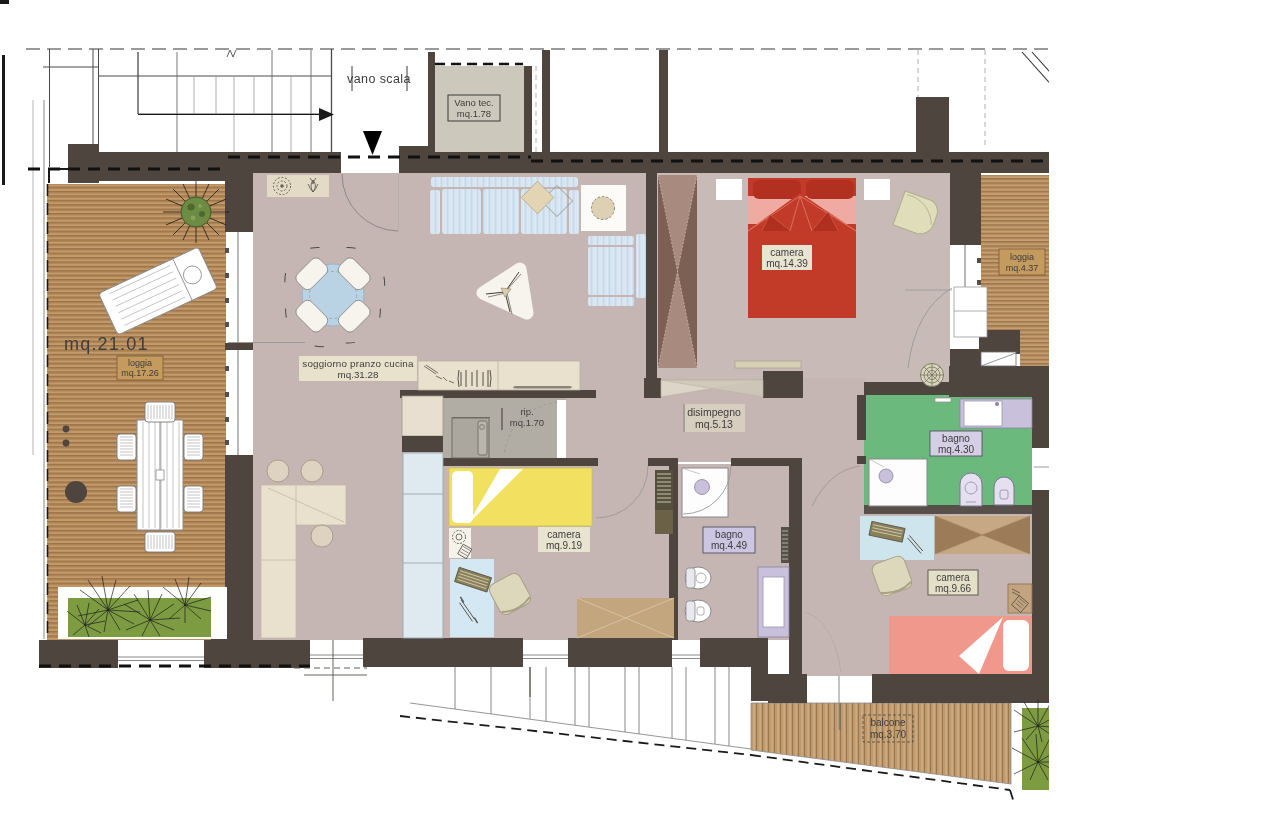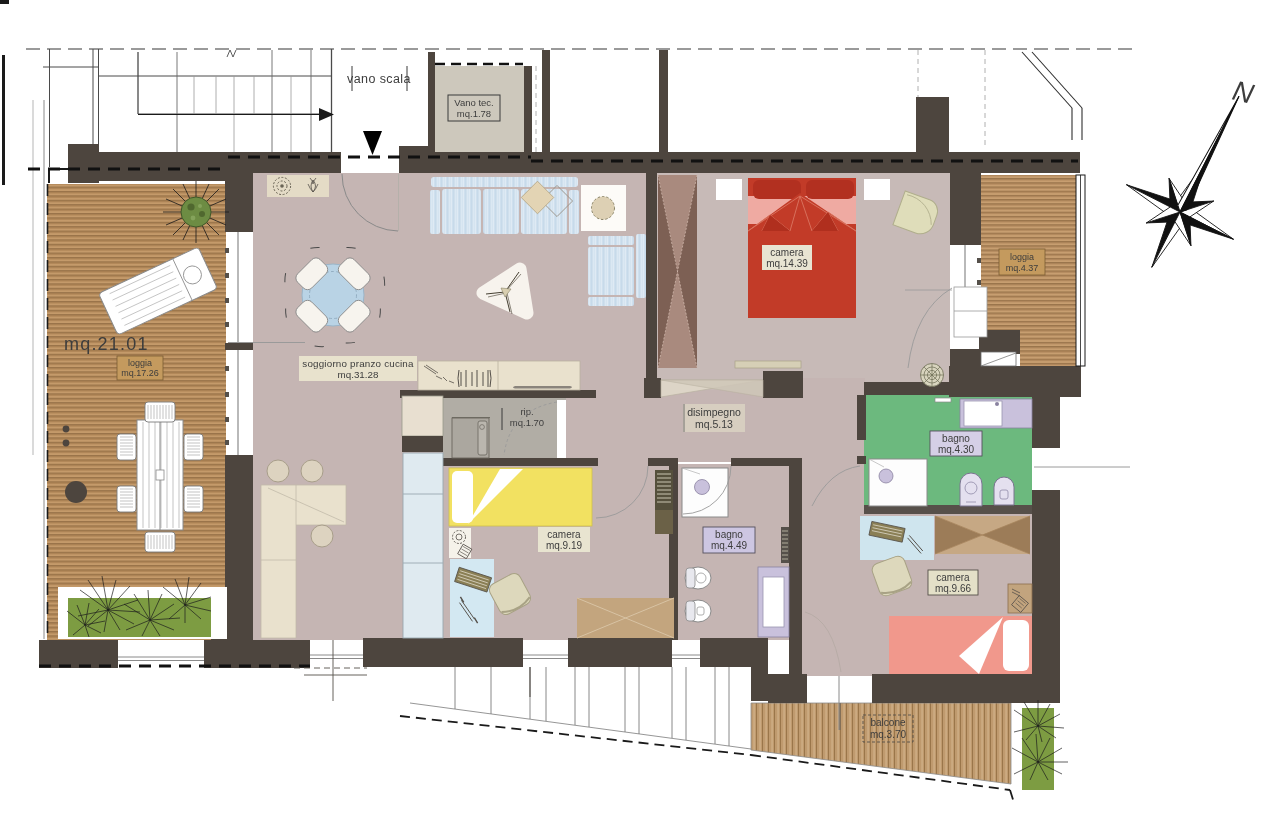--- a/index.html
+++ b/index.html
@@ -1,16 +1,16 @@
 <!DOCTYPE html>
 <html><head>
 <meta charset="utf-8">
 <style>
 html,body{margin:0;padding:0;background:#ffffff;}
-#page{position:relative;width:1280px;height:820px;background:#ec4899;overflow:hidden;
+#page{position:relative;width:1049px;height:820px;background:#ec4899;overflow:hidden;
 font-family:"Liberation Sans", sans-serif;}
 svg text{font-family:"Liberation Sans", sans-serif;fill:#3d3d3d;}
 </style>
 </head>
 <body>
 <div id="page">
 <svg width="1280" height="820" viewBox="0 0 1280 820" shape-rendering="auto">
 <defs>
 <pattern id="deckH" width="10" height="4.4" patternUnits="userSpaceOnUse">
   <rect width="10" height="4.4" fill="#b3895a"></rect>

